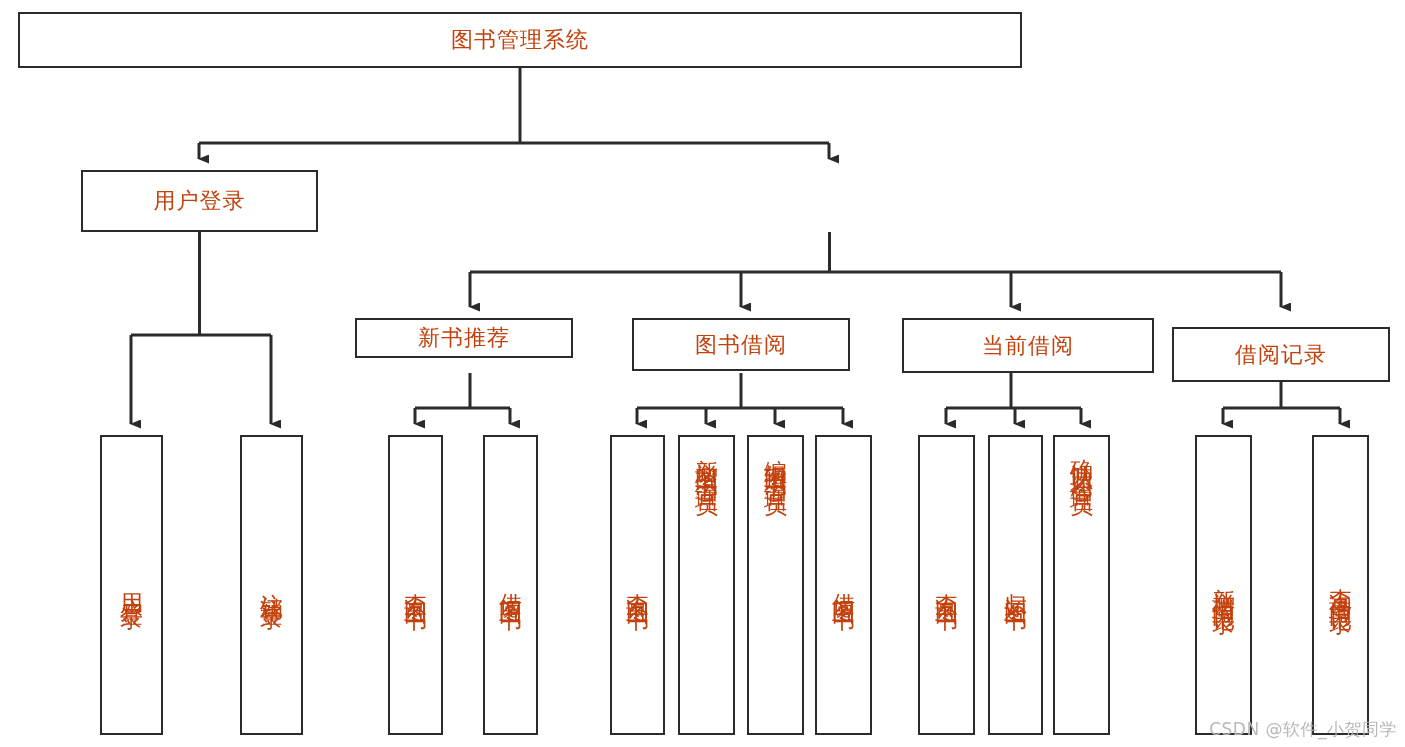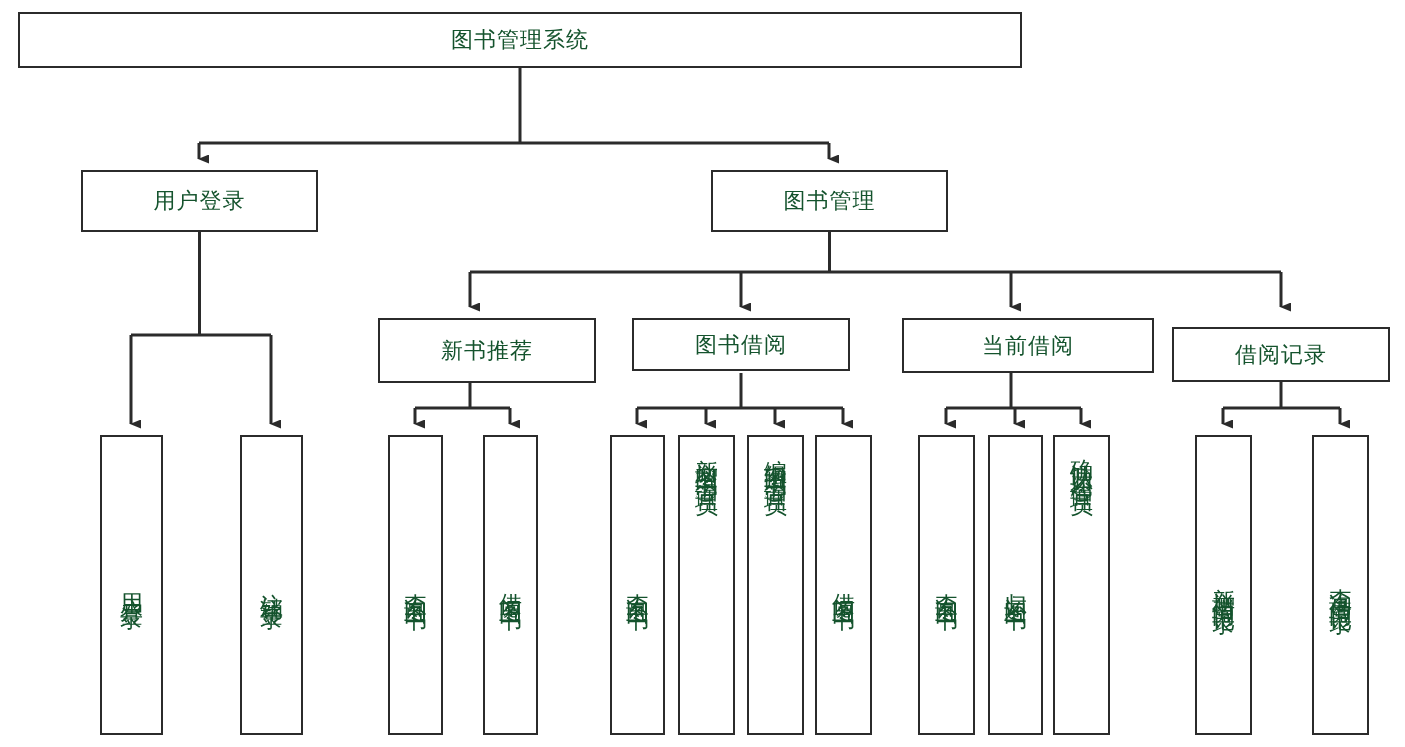--- a/index.html
+++ b/index.html
@@ -30,21 +30,21 @@
     position: absolute;
     box-sizing: border-box;
     background: #ffffff;
     border: 2px solid #2b2b2b;
     display: flex;
     align-items: center;
     justify-content: center;
     overflow: hidden;
   }
   .node .label {
-    color: #14532d;
+    color: #c2410c;
     line-height: 1.0;
     white-space: nowrap;
   }
   
   .node.horiz .label {
     font-size: 22px;
     letter-spacing: 1px;
   }
   
   .node.vert {
@@ -122,25 +122,22 @@
       </g>
   </svg>
 
   <div class="node horiz" style="left: 18px; top: 12px; width: 1004px; height: 56px;">
     <span class="label">图书管理系统</span>
   </div>
 
   <div class="node horiz" style="left: 81px; top: 170px; width: 237px; height: 62px;">
     <span class="label">用户登录</span>
   </div>
-  <div class="node horiz" style="left: 711px; top: 170px; width: 237px; height: 62px;">
-    <span class="label">图书管理</span>
-  </div>
 
-  <div class="node horiz" style="left: 378px; top: 318px; width: 218px; height: 65px;">
+  <div class="node horiz" style="left: 355px; top: 318px; width: 218px; height: 40px;">
     <span class="label">新书推荐</span>
   </div>
   <div class="node horiz" style="left: 632px; top: 318px; width: 218px; height: 53px;">
     <span class="label">图书借阅</span>
   </div>
   <div class="node horiz" style="left: 902px; top: 318px; width: 252px; height: 55px;">
     <span class="label">当前借阅</span>
   </div>
   <div class="node horiz" style="left: 1172px; top: 327px; width: 218px; height: 55px;">
     <span class="label">借阅记录</span>
@@ -179,13 +176,14 @@
   <div class="node vert toptext" style="left: 1053px; top: 435px; width: 57px; height: 300px;">
     <span class="label">确认归还（管理员）</span>
   </div>
   <div class="node vert" style="left: 1195px; top: 435px; width: 57px; height: 300px;">
     <span class="label">新增借阅记录</span>
   </div>
   <div class="node vert" style="left: 1312px; top: 435px; width: 57px; height: 300px;">
     <span class="label">查询借阅记录</span>
   </div>
 
+  <div id="watermark">CSDN @软件_小贺同学</div>
 </div>
 
 </body></html>

